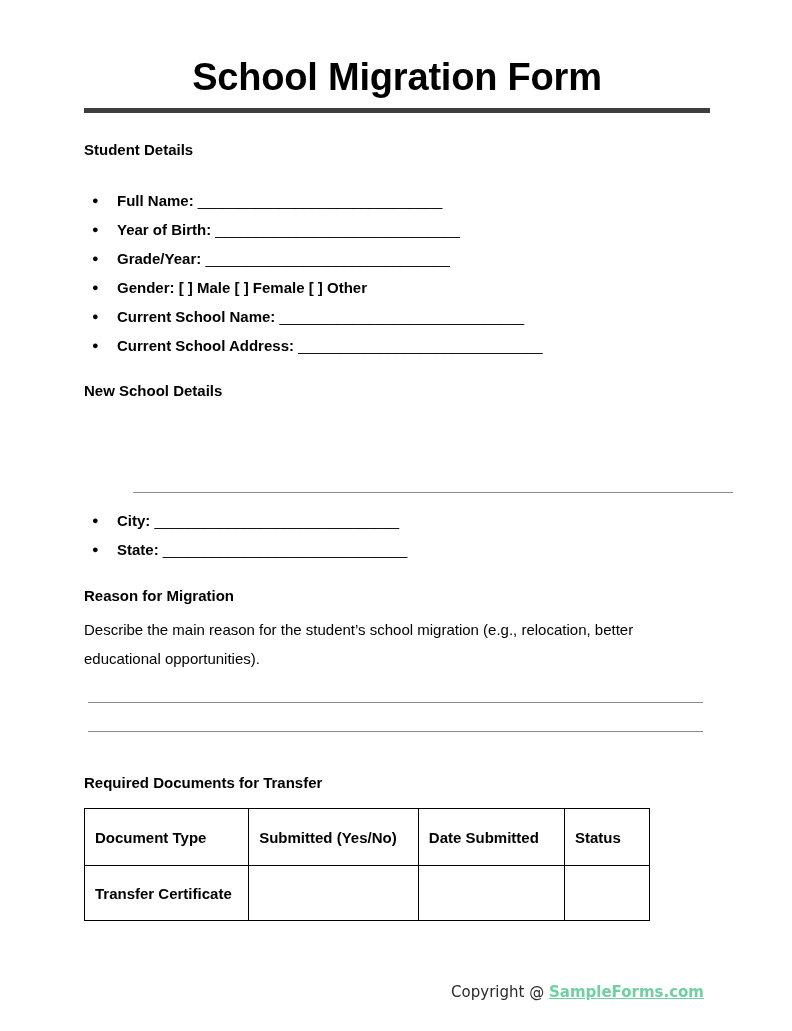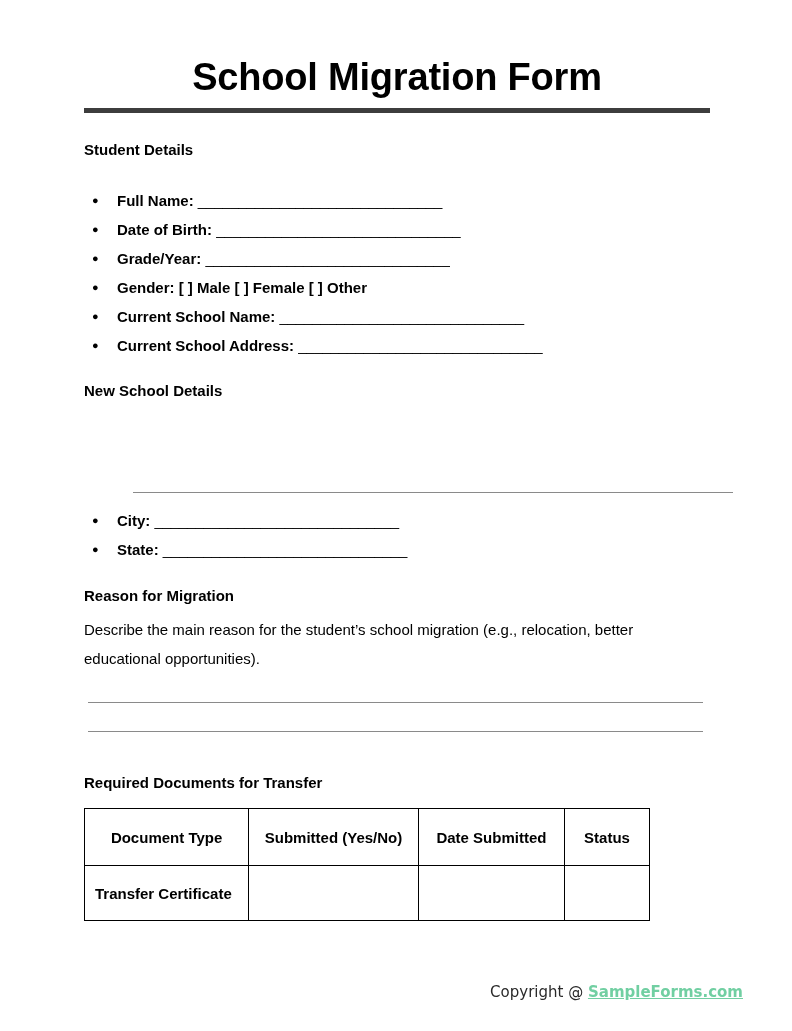--- a/index.html
+++ b/index.html
@@ -113,40 +113,40 @@
   }
   .doc-table th,
   .doc-table td {
     border: 1.6px solid #000000;
     font-size: 15px;
     font-weight: bold;
     padding: 0 10px;
     vertical-align: middle;
   }
   .doc-table th {
-    text-align: center;
+    text-align: left;
     height: 56px;
   }
   .doc-table td {
     text-align: left;
     height: 54px;
   }
   .col-doctype  { width: 174px; }
   .col-submitted{ width: 182px; }
   .col-date     { width: 148px; }
   .col-status   { width: 72px; }
 
   
   .footer {
     position: absolute;
     left: 0;
     top: 983px;
     width: 792px;
     text-align: right;
-    padding-right: 49px;
+    padding-right: 88px;
     box-sizing: border-box;
     font-family: "DejaVu Sans", sans-serif;
     font-size: 15px;
     color: #2a2a2a;
     white-space: nowrap;
   }
   .footer-link {
     font-weight: bold;
     text-decoration: underline;
     color: #71cfa2;
@@ -161,21 +161,21 @@
   <div class="title-rule"></div>
 
   <div class="section-heading" style="top:140px;">Student Details</div>
 
   <ul class="bullet-list" style="top:186px;">
     <li class="bullet-item">
       <span>Full Name:</span>
       <span class="fill">______________________________</span>
     </li>
     <li class="bullet-item">
-      <span>Date of Birth:</span>
+      <span>Year of Birth:</span>
       <span class="fill">______________________________</span>
     </li>
     <li class="bullet-item">
       <span>Grade/Year:</span>
       <span class="fill">______________________________</span>
     </li>
     <li class="bullet-item">
       <span>Gender: [ ] Male [ ] Female [ ] Other</span>
       <span class="fill"></span>
     </li>

